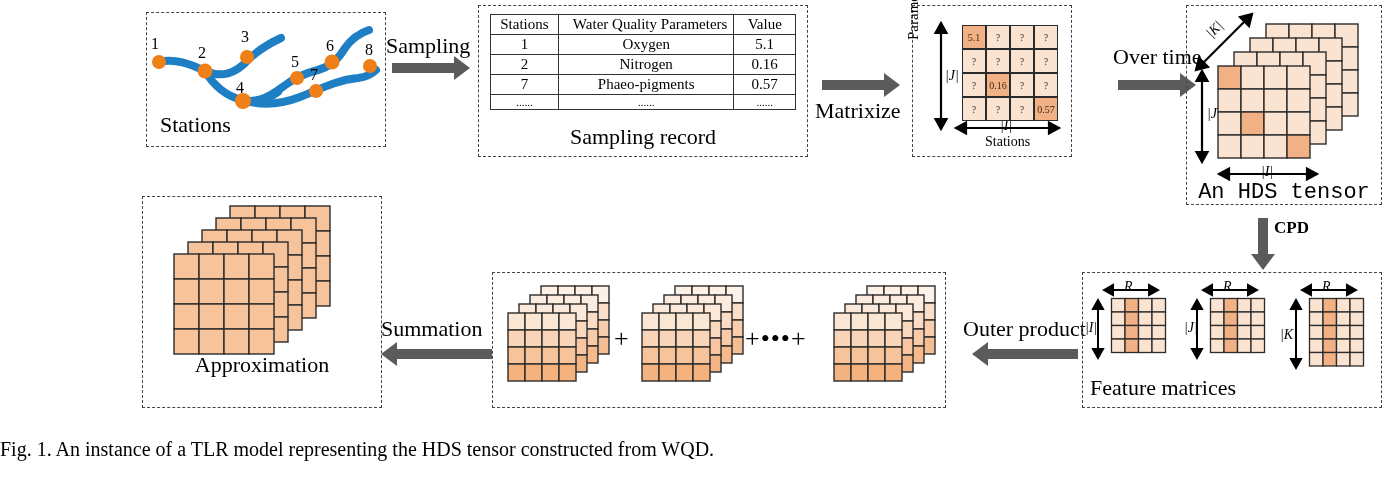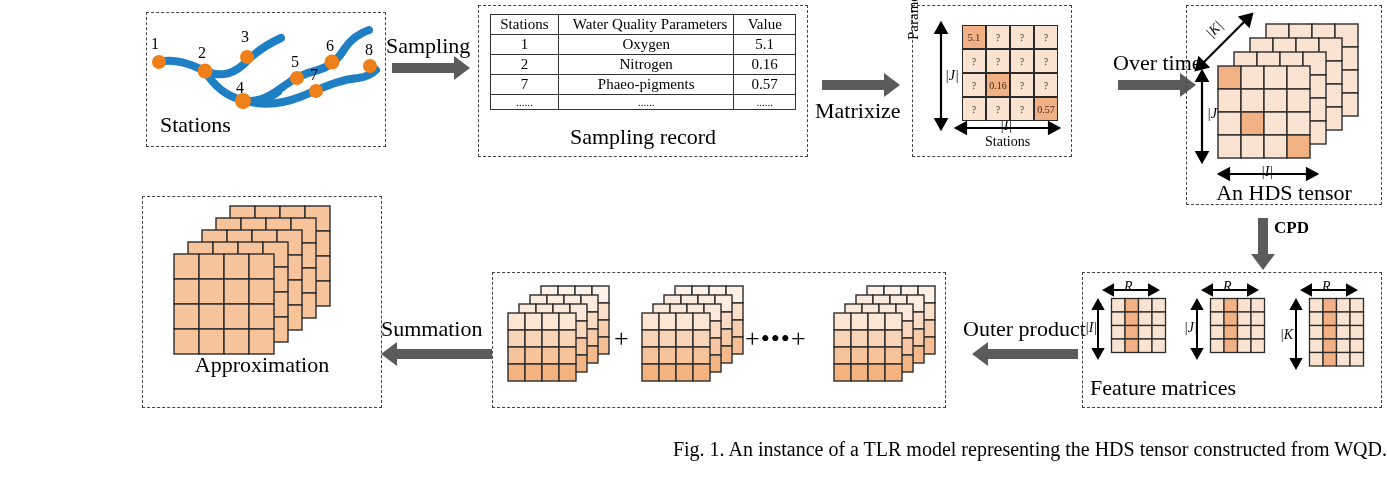--- a/index.html
+++ b/index.html
@@ -11,21 +11,21 @@
   .panel-cap{position:absolute;font-size:22px;text-align:center;white-space:nowrap;}
 
   
   table.rec{position:absolute;border-collapse:collapse;font-size:15px;background:#fff;}
   table.rec td,table.rec th{border:1.3px solid #333;padding:1px 4px;text-align:center;font-weight:normal;font-family:"Liberation Serif",serif;}
 
   
   .cellgrid{position:absolute;display:grid;}
   .cell{border:1.3px solid #2b2b2b;box-sizing:border-box;display:flex;align-items:center;justify-content:center;font-size:10px;font-family:"Liberation Serif",serif;color:#3a2a1a;}
 
-  .caption{position:absolute;left:0;top:438px;width:1387px;font-size:20px;font-family:"Liberation Serif",serif;text-align:right;}
+  .caption{position:absolute;left:0;top:438px;width:1387px;font-size:20px;font-family:"Liberation Serif",serif;}
   .ital{font-style:italic;}
   svg{overflow:visible;display:block;}
   .svgabs{position:absolute;left:0;top:0;pointer-events:none;}
 </style>
 </head>
 <body>
 
 <div class="fig">
 
   <div class="panel" style="left:146px;top:12px;width:240px;height:135px;"></div>
@@ -121,21 +121,21 @@
   <div class="lbl" style="left:198px;top:44px;font-size:16px;">2</div>
   <div class="lbl" style="left:241px;top:28px;font-size:16px;">3</div>
   <div class="lbl" style="left:236px;top:79px;font-size:16px;">4</div>
   <div class="lbl" style="left:291px;top:53px;font-size:16px;">5</div>
   <div class="lbl" style="left:326px;top:37px;font-size:16px;">6</div>
   <div class="lbl" style="left:310px;top:66px;font-size:16px;">7</div>
   <div class="lbl" style="left:365px;top:41px;font-size:16px;">8</div>
 
   <div class="arrowlbl" style="left:386px;top:33px;">Sampling</div>
   <div class="arrowlbl" style="left:815px;top:50px;margin-top:48px;">Matrixize</div>
-  <div class="arrowlbl" style="left:1113px;top:50px;">Over time</div>
+  <div class="arrowlbl" style="left:1113px;top:44px;">Over time</div>
   <div class="arrowlbl" style="left:1274px;top:218px;font-weight:bold;font-size:17px;">CPD</div>
   <div class="arrowlbl" style="left:963px;top:316px;">Outer product</div>
   <div class="arrowlbl" style="left:381px;top:316px;">Summation</div>
 
   <div class="panel" style="left:478px;top:5px;width:330px;height:152px;"></div>
   <table class="rec" style="left:490px;top:14px;width:306px;">
     <thead>
       <tr>
         <th style="width:62px;">Stations</th>
         <th style="width:186px;padding-left:12px;">Water Quality Parameters</th>
@@ -264,21 +264,21 @@
           <rect x="25" y="90" width="23" height="23" fill="#F2B184" stroke="#2b2b2b" stroke-width="1.4"></rect>
           <rect x="48" y="90" width="23" height="23" fill="#FBE3D2" stroke="#2b2b2b" stroke-width="1.4"></rect>
           <rect x="71" y="90" width="23" height="23" fill="#FBE3D2" stroke="#2b2b2b" stroke-width="1.4"></rect>
           <rect x="2" y="113" width="23" height="23" fill="#FBE3D2" stroke="#2b2b2b" stroke-width="1.4"></rect>
           <rect x="25" y="113" width="23" height="23" fill="#FBE3D2" stroke="#2b2b2b" stroke-width="1.4"></rect>
           <rect x="48" y="113" width="23" height="23" fill="#FBE3D2" stroke="#2b2b2b" stroke-width="1.4"></rect>
           <rect x="71" y="113" width="23" height="23" fill="#F2B184" stroke="#2b2b2b" stroke-width="1.4"></rect>
         </g>
       </svg>
     </div>
-  <div class="panel-cap" style="left:1186px;top:180px;width:196px;">An HDS tensor</div>
+  <div class="panel-cap" style="left:1186px;top:180px;width:196px;font-family:Liberation Mono, monospace;">An HDS tensor</div>
 
   <div class="panel" style="left:1082px;top:272px;width:300px;height:136px;"></div>
   <div class="lbl ital" style="left:1124px;top:279px;font-size:14px;">R</div>
   <div class="lbl ital" style="left:1085px;top:320px;font-size:14px;">|I|</div>
   <div class="lbl ital" style="left:1223px;top:279px;font-size:14px;">R</div>
   <div class="lbl ital" style="left:1184px;top:320px;font-size:14px;">|J|</div>
   <div class="lbl ital" style="left:1322px;top:279px;font-size:14px;">R</div>
   <div class="lbl ital" style="left:1280px;top:327px;font-size:14px;">|K|</div>
   <div id="fm1" style="position:absolute;left:1110px;top:297px;">
       <svg width="57" height="57">

